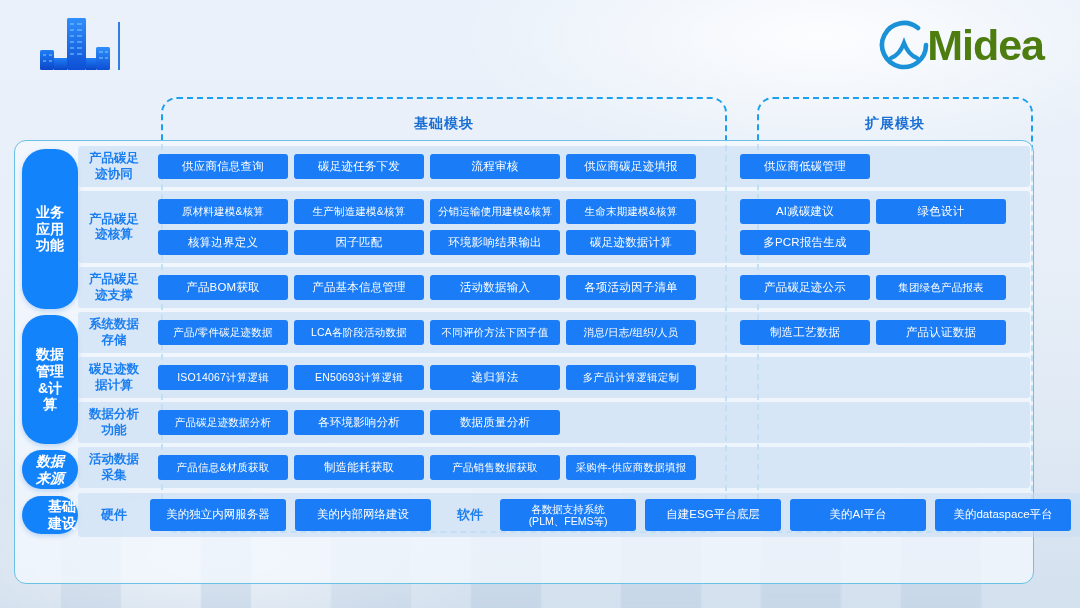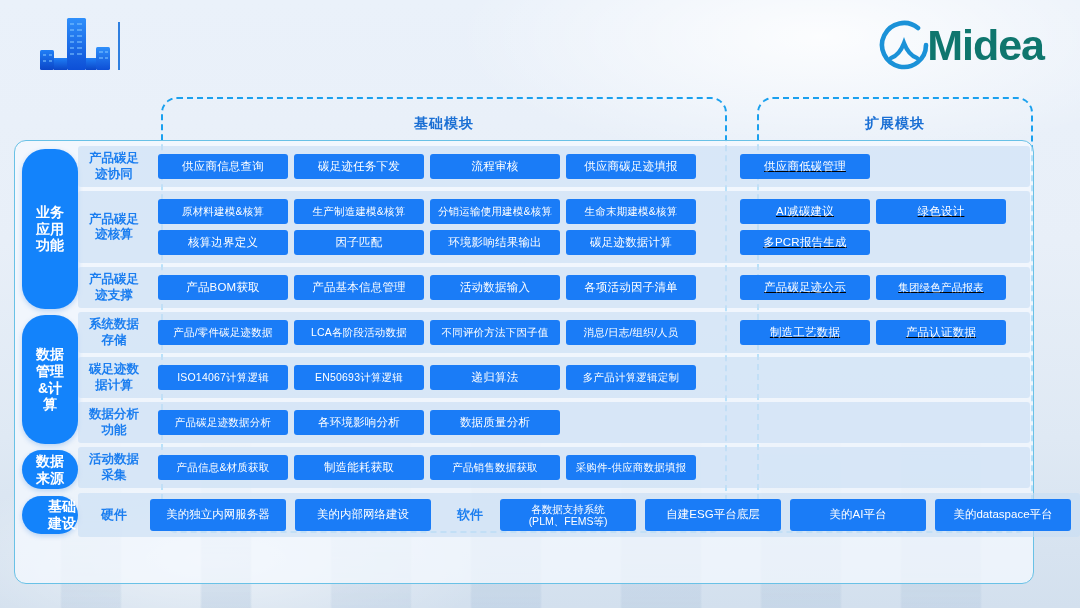--- a/index.html
+++ b/index.html
@@ -35,21 +35,21 @@
         rgba(166,190,216,.30) 902px, rgba(166,190,216,.30) 980px,
         rgba(173,195,219,.00) 982px, rgba(173,195,219,.00) 1080px);
     mask-image:linear-gradient(180deg,rgba(0,0,0,0) 0%,rgba(0,0,0,.55) 45%,rgba(0,0,0,.8) 100%);
     -webkit-mask-image:linear-gradient(180deg,rgba(0,0,0,0) 0%,rgba(0,0,0,.55) 45%,rgba(0,0,0,.8) 100%);
   }
 
   
   #logo-left{position:absolute;left:34px;top:14px;width:90px;height:62px;}
   #logo-divider{position:absolute;left:118px;top:22px;width:2px;height:48px;background:#2f7fe0;}
   #brand{position:absolute;right:36px;top:14px;height:62px;display:flex;align-items:center;gap:0px;}
-  #brand-text{font-size:43px;font-weight:700;color:#0f766e;letter-spacing:-1px;line-height:1;}
+  #brand-text{font-size:43px;font-weight:700;color:#4d7c0f;letter-spacing:-1px;line-height:1;}
 
   
   .dashed{position:absolute;border:2px dashed #1aa0ee;border-radius:16px;}
   .dashed-title{position:absolute;top:16px;left:0;right:0;text-align:center;
     font-size:14px;font-weight:700;color:#1a6fd4;letter-spacing:1px;}
   #frame-base{left:161px;top:97px;width:562px;height:432px;}
   #frame-ext{left:757px;top:97px;width:272px;height:432px;}
 
   
   #card{position:absolute;left:14px;top:140px;width:1018px;height:442px;
@@ -65,21 +65,21 @@
     display:flex;align-items:center;justify-content:center;text-align:center;
     box-shadow:0 2px 5px rgba(20,110,220,.25);}
   .rows-col{flex:1;display:flex;flex-direction:column;}
 
   .row{display:flex;align-items:stretch;margin-bottom:4px;background:rgba(200,221,243,.62);border-radius:3px;}
   .rlabel{width:72px;flex:0 0 72px;display:flex;align-items:center;justify-content:center;
     text-align:center;font-size:12.5px;font-weight:700;color:#1b7ef0;line-height:1.22;}
   .rbody{flex:1;display:flex;}
   .seg-base{width:562px;flex:0 0 562px;padding:5px 0 5px 8px;box-sizing:border-box;}
   .seg-gap{width:20px;flex:0 0 20px;}
-  .seg-ext{flex:1;padding:5px 0 5px 8px;box-sizing:border-box;text-decoration:underline;}
+  .seg-ext{flex:1;padding:5px 0 5px 8px;box-sizing:border-box;}
   .cells{display:flex;flex-wrap:wrap;}
   .cellslot{width:136px;flex:0 0 136px;padding:3px 6px 3px 0;box-sizing:border-box;}
   .cellslot.ext{width:136px;flex:0 0 136px;}
   .chip{display:flex;align-items:center;justify-content:center;text-align:center;
     height:25px;border-radius:3px;background:#1a7cf7;color:#fff;
     font-size:11.5px;font-weight:500;letter-spacing:.2px;white-space:nowrap;}
   .chip.small{font-size:10.5px;}
   .chip.empty{background:transparent;}
 
   
@@ -397,21 +397,21 @@
           <div class="seg-gap"></div>
         </div>
       </div>
 
     </div>
   </div>
 
   <div class="band">
     <div class="group-col">
       <div class="group-chip" style="height:44px">
-        <span style="width:2.4em;word-break:break-all;">数据来源</span>
+        <span style="width:2.4em;word-break:break-all;font-style:italic;">数据来源</span>
       </div>
     </div>
     <div class="rows-col">
       <div class="row">
         <div class="rlabel">
             <span style="width:4.2em;word-break:break-all;display:inline-block">活动数据采集</span>
           </div>
         <div class="rbody">
           <div class="seg-base">
               <div class="cells">

